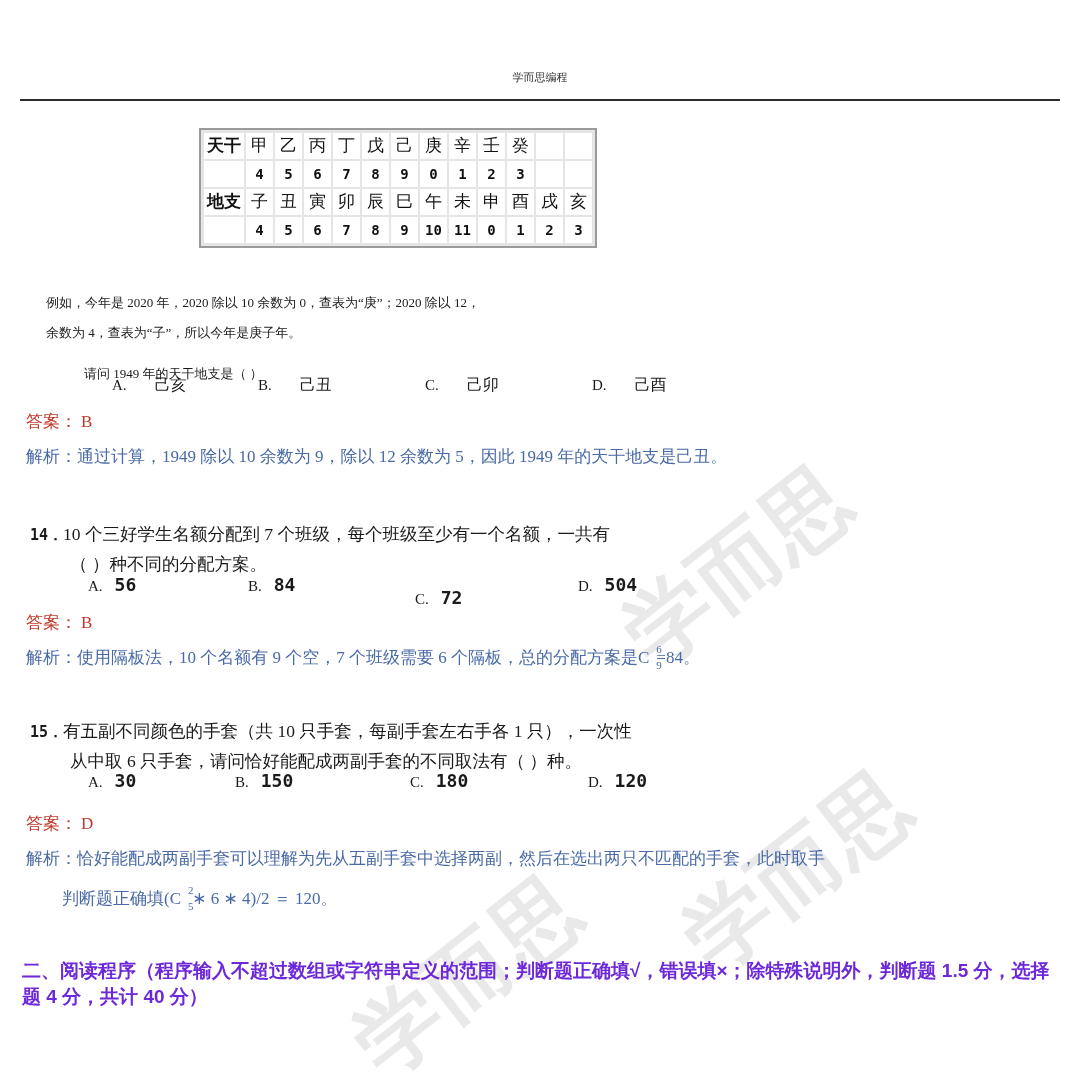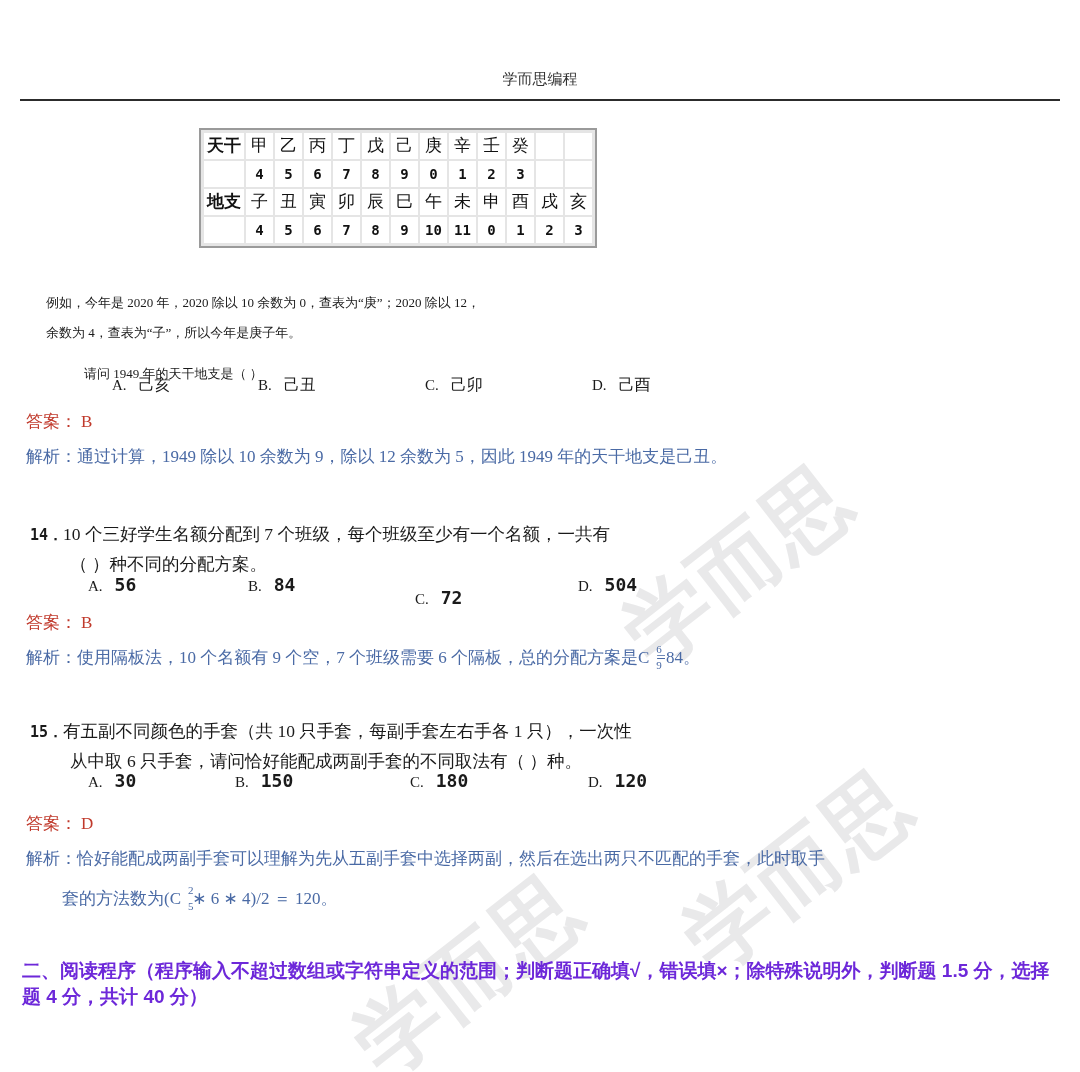--- a/index.html
+++ b/index.html
@@ -35,21 +35,21 @@
   .wm2 { left: 330px; top: 1010px; font-size: 86px; transform: rotate(-38deg); }
   .wm3 { left: 660px; top: 905px; font-size: 86px; transform: rotate(-38deg); }
 
   
   .page-header {
     position: absolute;
     left: 0;
     top: 70px;
     width: 1080px;
     text-align: center;
-    font-size: 15px;
+    font-size: 11px;
     color: #333333;
     font-family: "Liberation Sans", sans-serif;
     z-index: 2;
   }
   .header-rule {
     position: absolute;
     left: 20px;
     top: 99px;
     width: 1040px;
     height: 0;
@@ -130,21 +130,21 @@
     font-size: 16px;
     color: #1a1a1a;
     font-family: "Liberation Serif", serif;
   }
   .opts span.opt {
     position: absolute;
     white-space: nowrap;
   }
   .opt-letter { font-size: 15px; }
   .opt-val { margin-left: 12px; font-weight: 700; font-family: "DejaVu Sans Mono", monospace; font-size: 18px; }
-  .opt-val-cn { margin-left: 12px; font-family: Liberation Sans, sans-serif; font-size: 16px; font-weight: 400; }
+  .opt-val-cn { margin-left: 28px; font-family: Liberation Sans, sans-serif; font-size: 16px; font-weight: 400; }
 
   
   .ans-line {
     position: absolute;
     font-size: 17px;
     color: #c0392b;
     font-family: "Liberation Serif", serif;
     white-space: nowrap;
   }
   .ans-line .ans-val { margin-left: 4px; font-family: "Liberation Serif", serif; }
@@ -362,21 +362,21 @@
         <span class="opt-letter">D.</span><span class="opt-val">120</span>
       </span>
     </div>
     <div class="ans-line" style="left:26px; top:812px;">
       <span>答案：</span><span class="ans-val">D</span>
     </div>
     <div class="exp-line" style="left:26px; top:842px; width:1030px;">
       <span>解析：</span><span>恰好能配成两副手套可以理解为先从五副手套中选择两副，然后在选出两只不匹配的手套，此时取手</span>
     </div>
     <div class="exp-line" style="left:62px; top:882px; width:900px;">
-      <span>套的方法数为(</span><span class="comb comb-pad"><span class="cc">C</span><span class="sup">2</span><span class="sub">5</span></span><span> ∗ 6 ∗ 4)/2 ＝ 120。</span>
+      <span>判断题正确填(</span><span class="comb comb-pad"><span class="cc">C</span><span class="sup">2</span><span class="sub">5</span></span><span> ∗ 6 ∗ 4)/2 ＝ 120。</span>
     </div>
 
     <div class="section-head">
       <span>二、阅读程序（程序输入不超过数组或字符串定义的范围；判断题正确填√，错误填×；除特殊说明外，判</span><span>断题 1.5 分，选择题 4 分，共计 40 分）</span>
     </div>
 
   </div>
 </div>
 
 </body></html>

